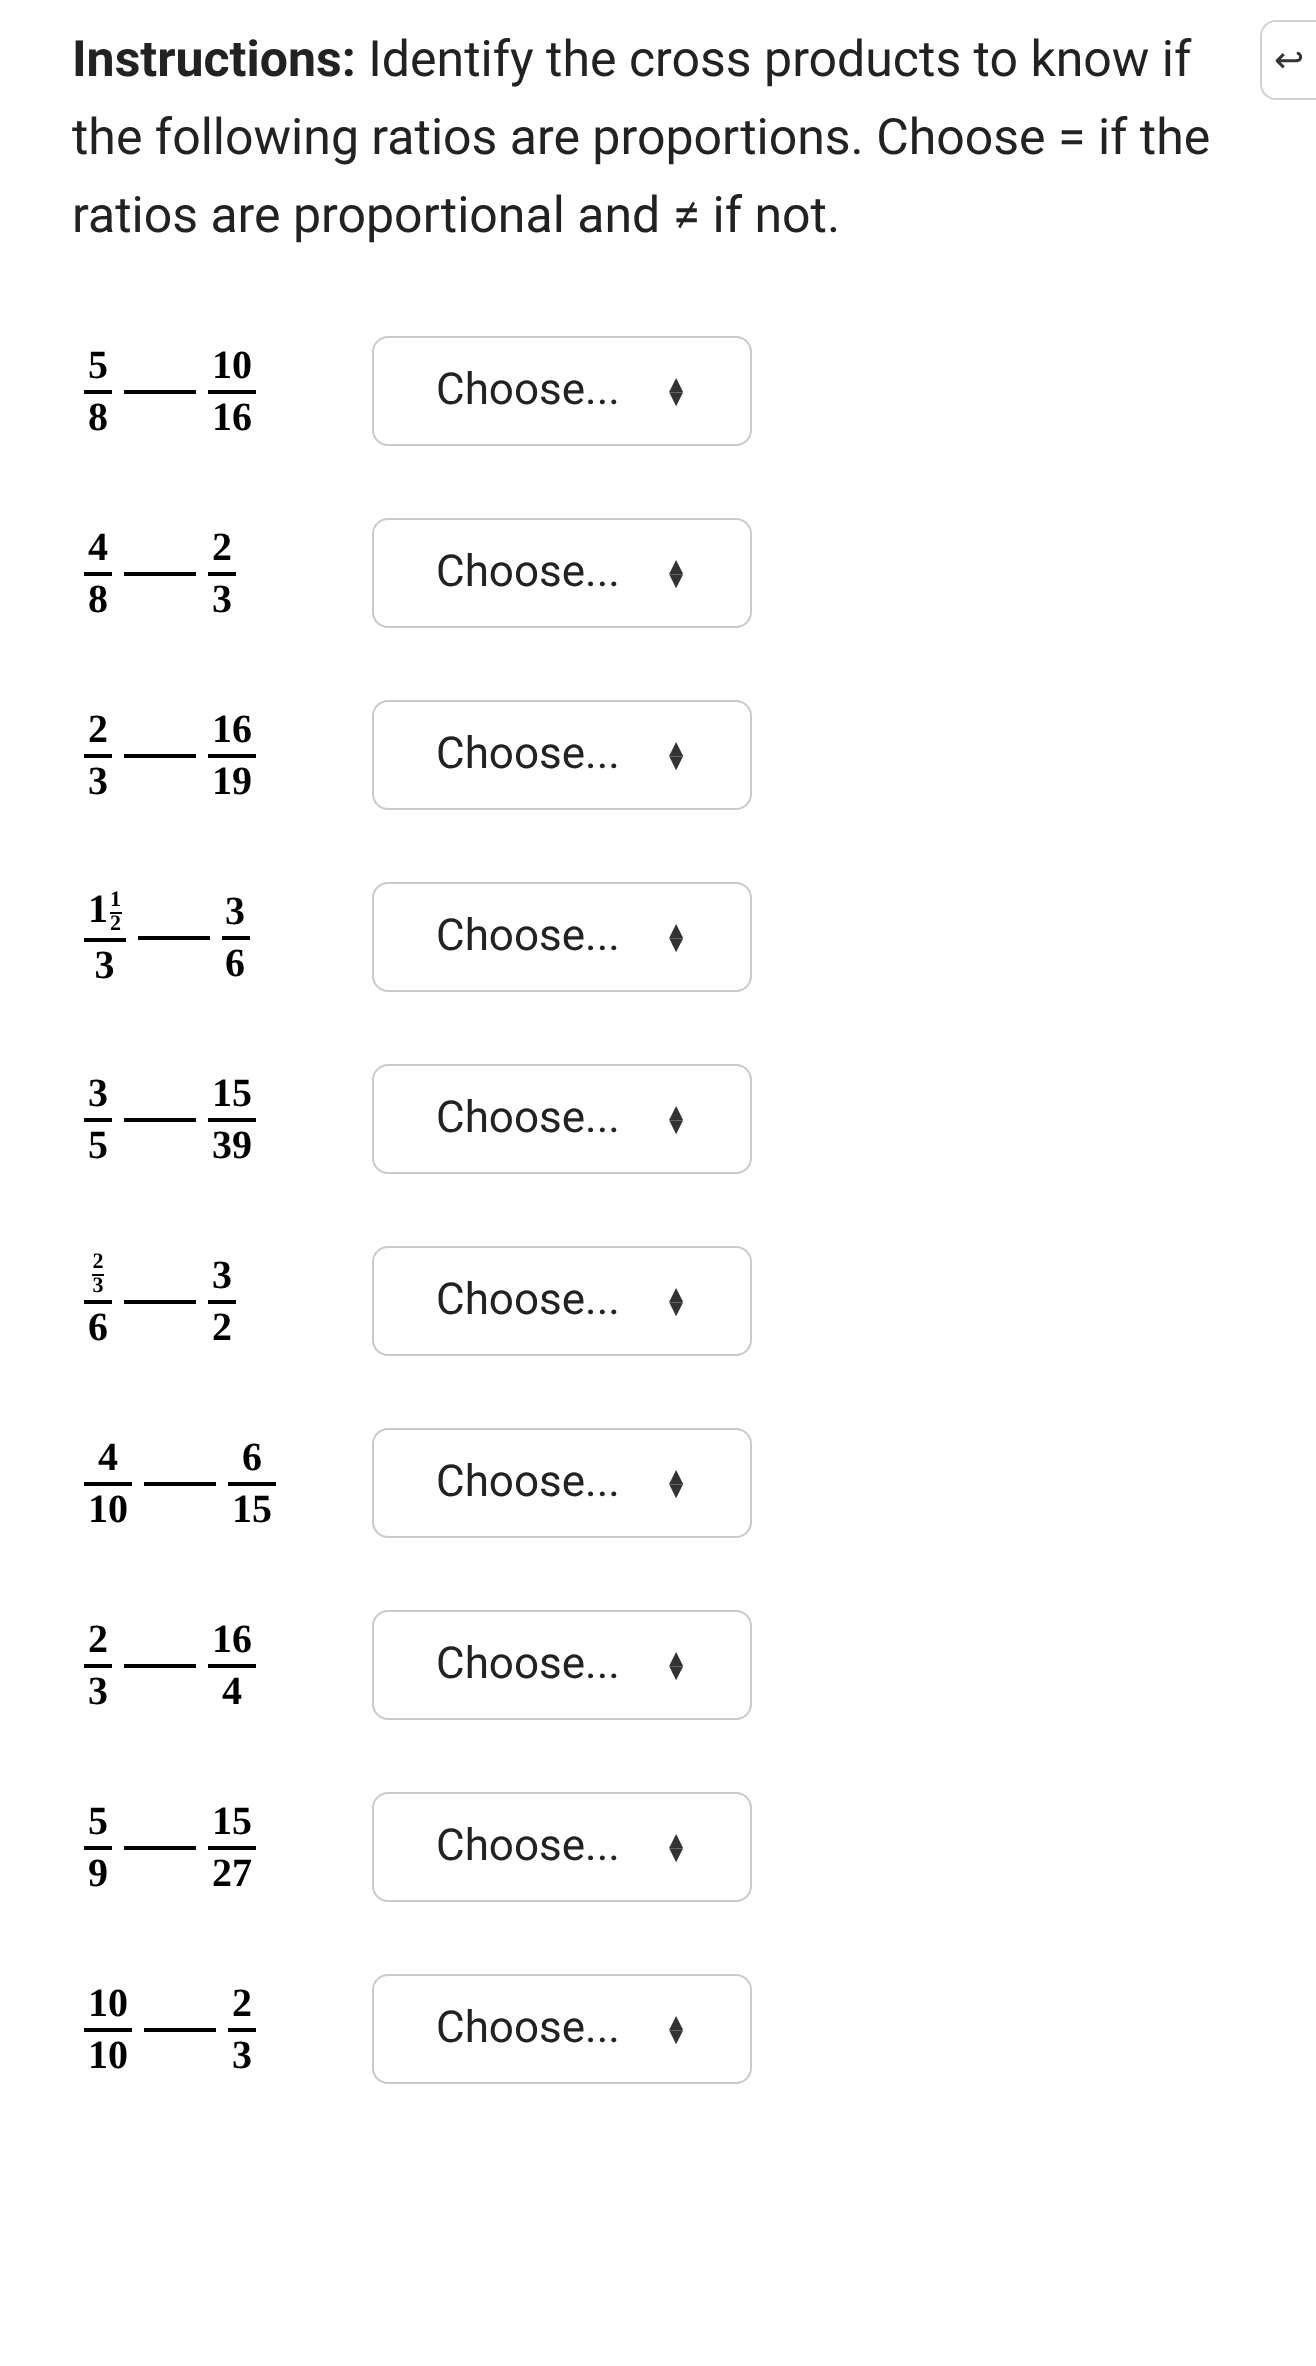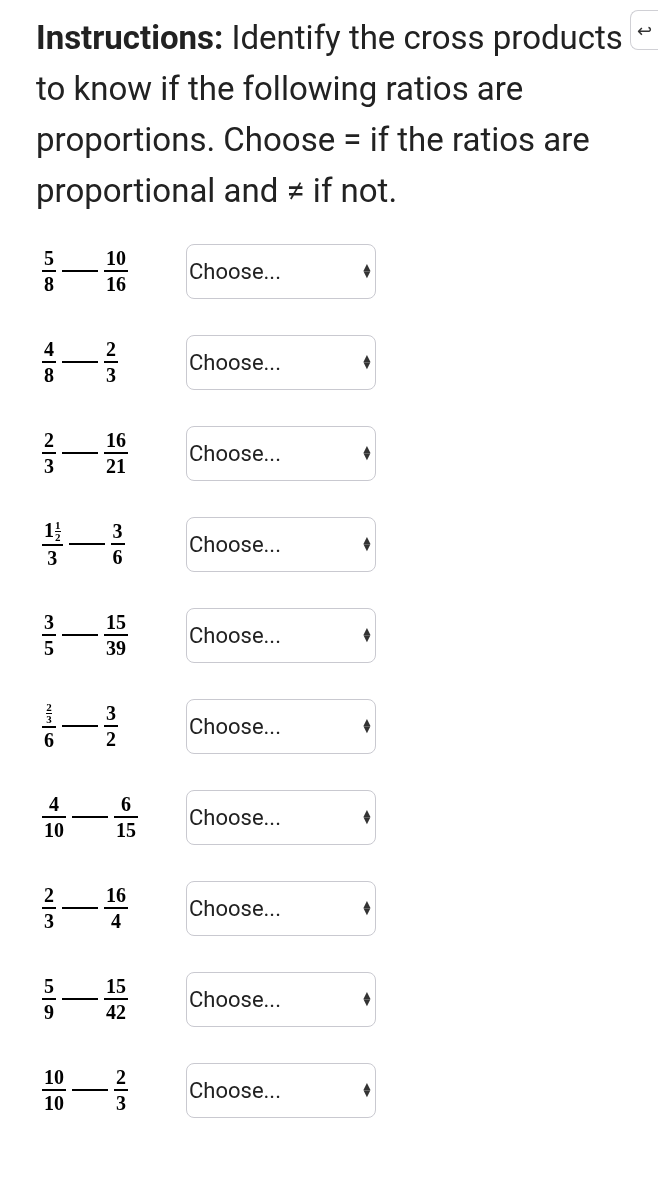--- a/index.html
+++ b/index.html
@@ -25,23 +25,23 @@
     border-right: none;
     border-radius: 8px 0 0 8px;
     display: flex;
     align-items: center;
     justify-content: center;
     background: #fff;
     font-size: 18px;
     color: #333;
   }
   .instructions {
-    font-size: 33px;
+    font-size: 25px;
     line-height: 1.55;
-    margin-bottom: 27px;
+    margin-bottom: 40px;
     color: #222;
   }
   .instructions b { font-weight: 700; }
 
   .rows { display: flex; flex-direction: column; gap: 36px; padding-left: 6px; }
   .row {
     display: flex;
     align-items: center;
     gap: 24px;
   }
@@ -90,21 +90,21 @@
     border-top: 2px solid #000;
     margin: 0 6px;
     align-self: center;
     position: relative;
     top: 0;
   }
 
   .select {
     border: 1px solid #c9c9d0;
     border-radius: 8px;
-    padding: 14px 2px;
+    padding: 14px 31px;
     font-size: 22px;
     color: #222;
     display: flex;
     align-items: center;
     gap: 16px;
     background: #fff;
     min-width: 190px;
     justify-content: space-between;
   }
   .select .arrows {
@@ -180,21 +180,21 @@
       <div class="expr">
         <span class="frac">
           <span class="num">2</span>
           <span class="bar"></span>
           <span class="den">3</span>
         </span>
         <span class="dash"></span>
         <span class="frac">
           <span class="num">16</span>
           <span class="bar"></span>
-          <span class="den">21</span>
+          <span class="den">19</span>
         </span>
       </div>
       <div class="select">
         <span>Choose...</span>
         <span class="arrows">
             <span>▲</span>
             <span>▼</span>
           </span>
       </div>
     </div>
@@ -333,21 +333,21 @@
       <div class="expr">
         <span class="frac">
           <span class="num">5</span>
           <span class="bar"></span>
           <span class="den">9</span>
         </span>
         <span class="dash"></span>
         <span class="frac">
           <span class="num">15</span>
           <span class="bar"></span>
-          <span class="den">42</span>
+          <span class="den">27</span>
         </span>
       </div>
       <div class="select">
         <span>Choose...</span>
         <span class="arrows">
             <span>▲</span>
             <span>▼</span>
           </span>
       </div>
     </div>

